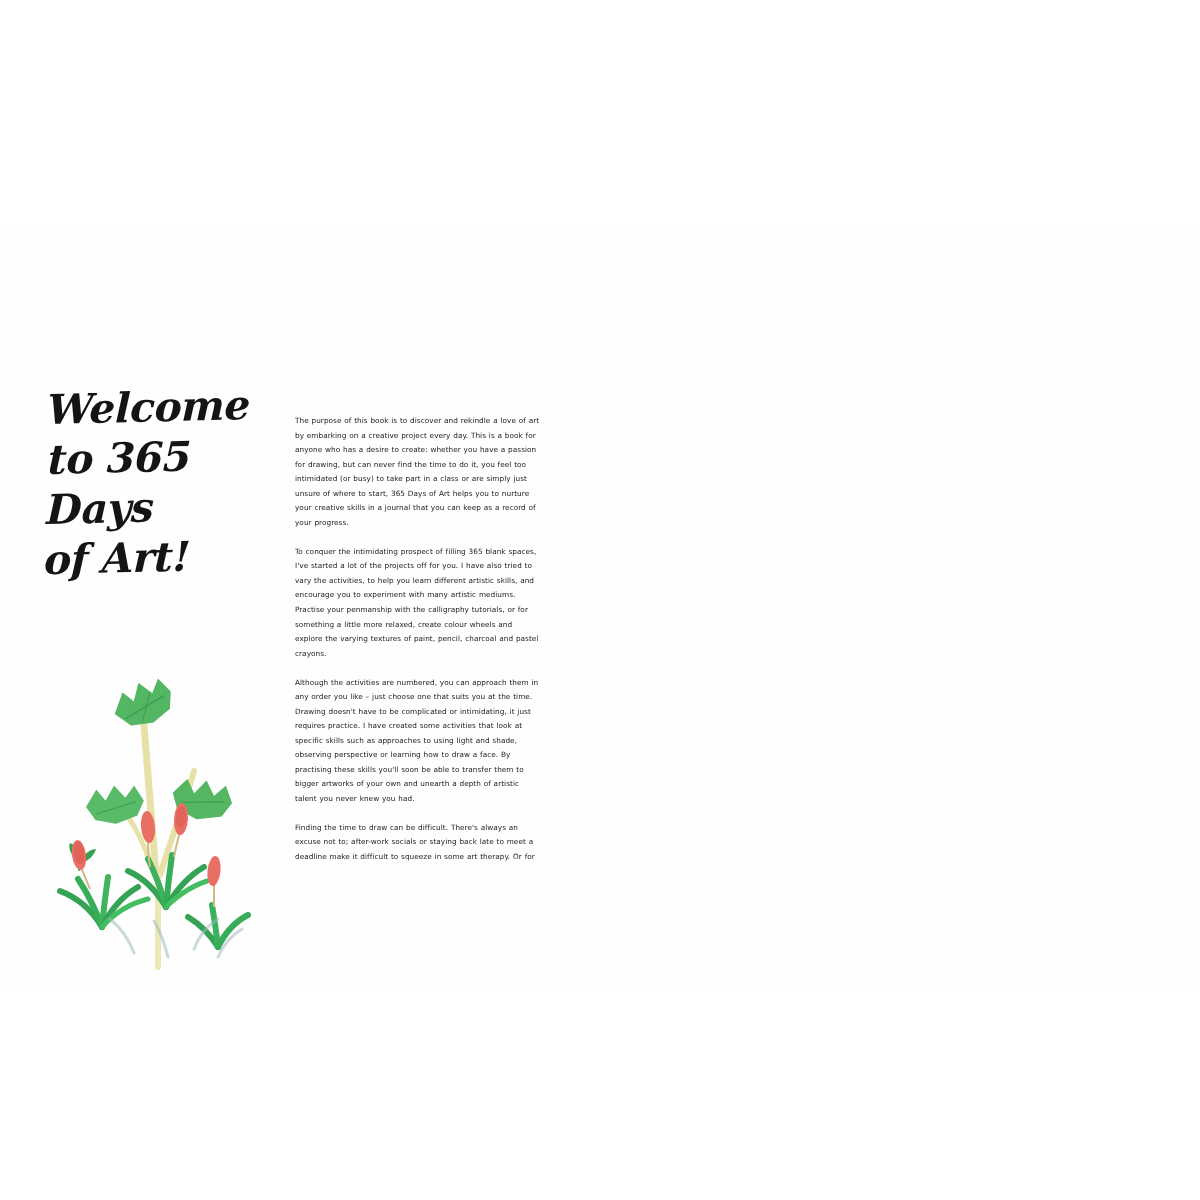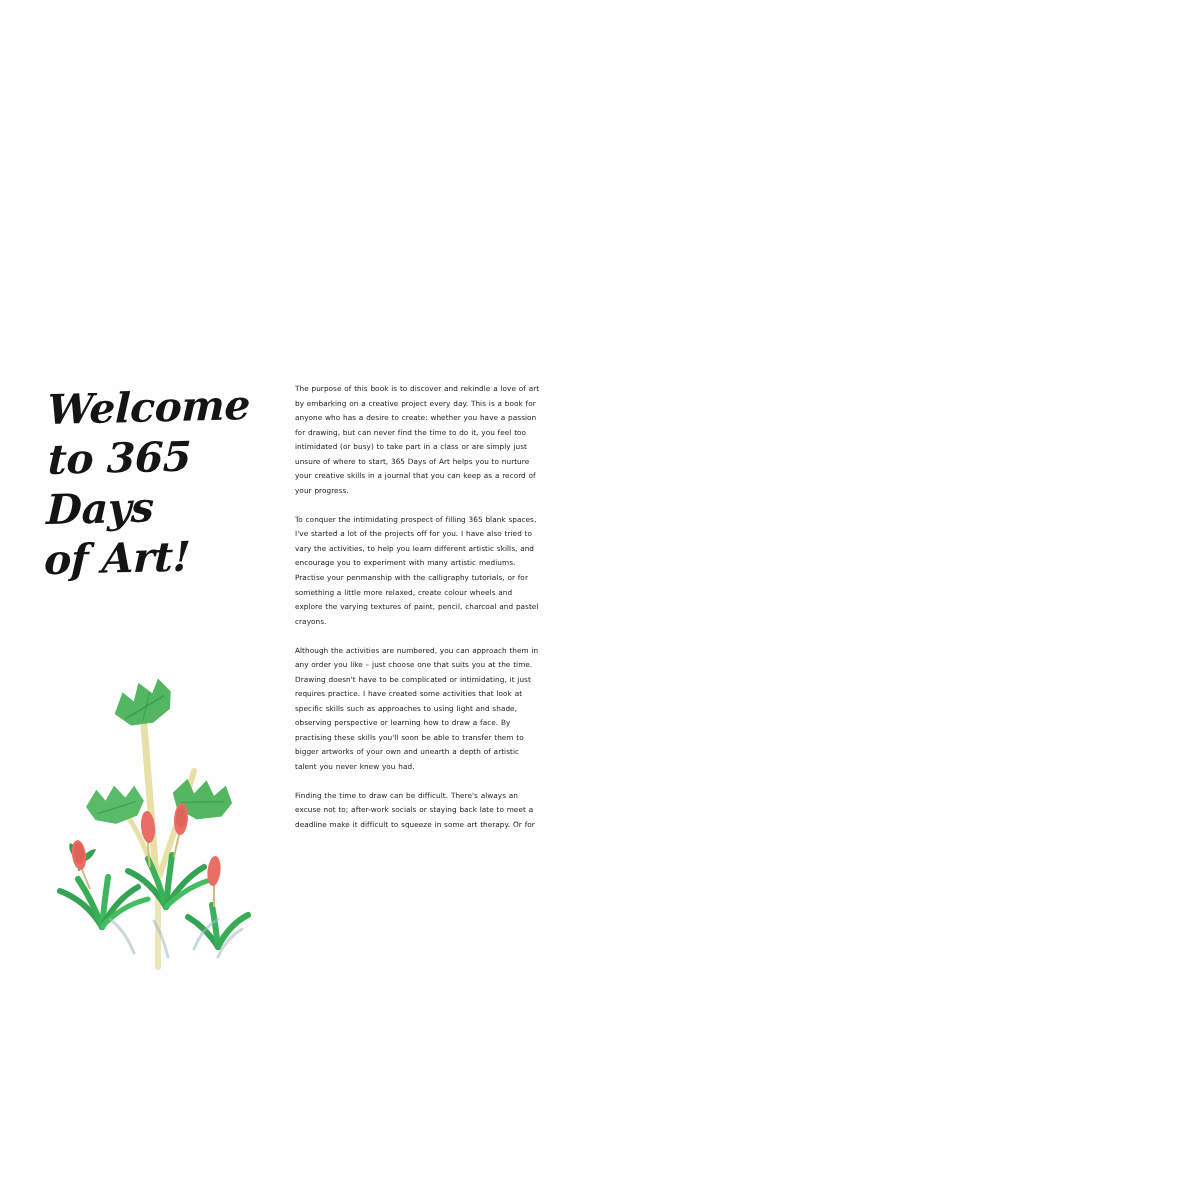--- a/index.html
+++ b/index.html
@@ -61,21 +61,21 @@
     font-size: 7.3px;
     line-height: 14.55px;
     color: #1b1b1b;
     letter-spacing: 0.05px;
     word-spacing: 0.4px;
     text-align: left;
   }
   .col p { margin: 0 0 14.4px 0; }
   .col p:last-child { margin-bottom: 5px; }
 
-  #col-1 { left: 295px; top: 152px;  width: 247px; }
+  #col-1 { left: 295px; top: 184px;  width: 247px; }
 
   
   #art-plant {
     position: absolute;
     left: 48px;
     top: 345px;
     width: 240px;
     height: 400px;
   }
   .art-svg { display: block; width: 100%; height: 100%; }

